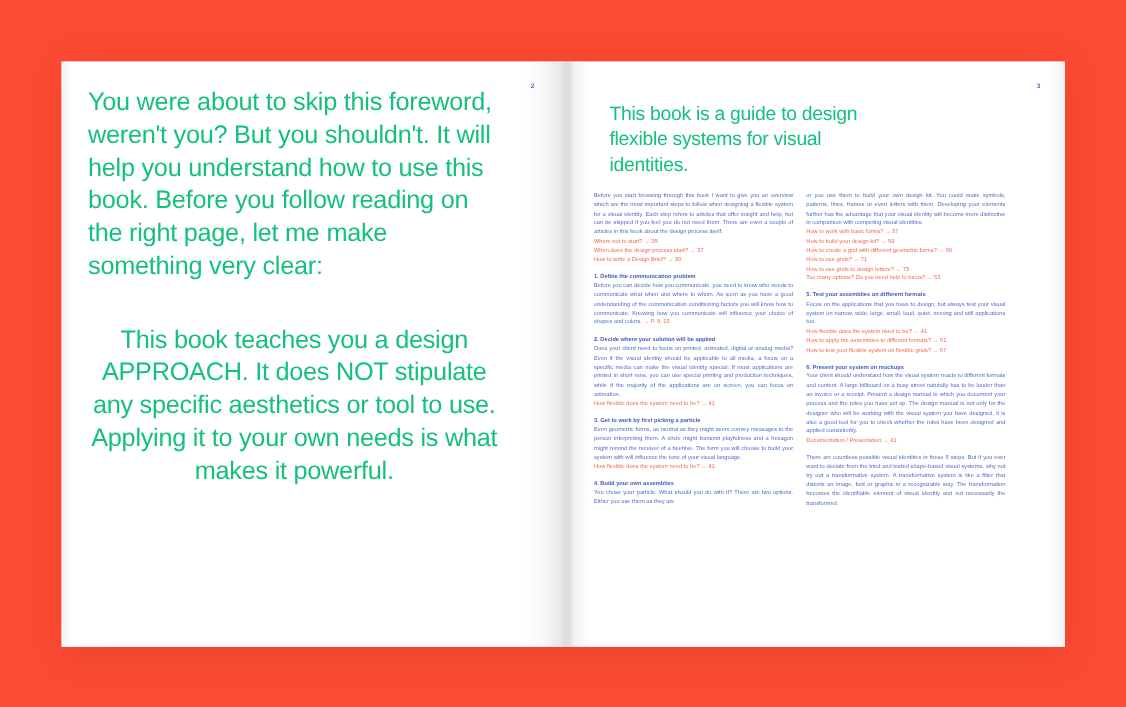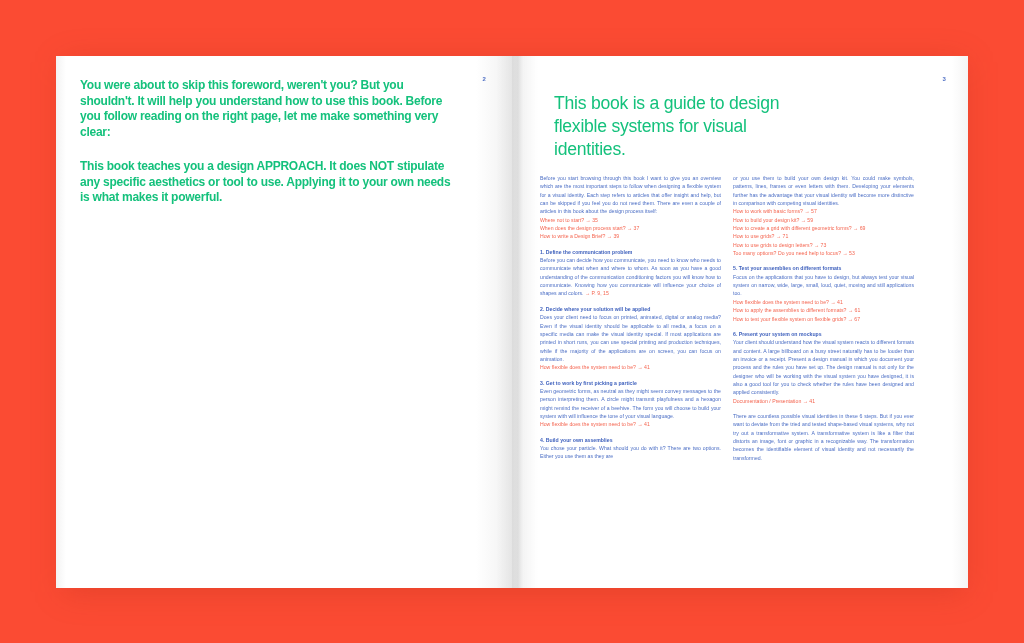--- a/index.html
+++ b/index.html
@@ -83,28 +83,28 @@
     font-size: 6px;
     color: #4f6fc4;
     font-weight: 700;
     letter-spacing: 0.2px;
   }
   .page-number.left { right: 26px; }
   .page-number.right { right: 22px; }
 
   .lead {
     color: #14c17c;
-    font-size: 12px;
+    font-size: 23px;
     line-height: 1.295;
     letter-spacing: -0.25px;
     margin: 0 0 0 0;
     max-width: 375px;
-    font-weight: 700;
-  }
-  .lead + .lead { margin-top: 19px; }
+    font-weight: 400;
+  }
+  .lead + .lead { margin-top: 37px; text-align: center; }
 
   .headline {
     color: #14c17c;
     font-size: 17.6px;
     line-height: 1.295;
     letter-spacing: -0.25px;
     margin: 14px;
     max-width: 260px;
     font-weight: 400;
   }

